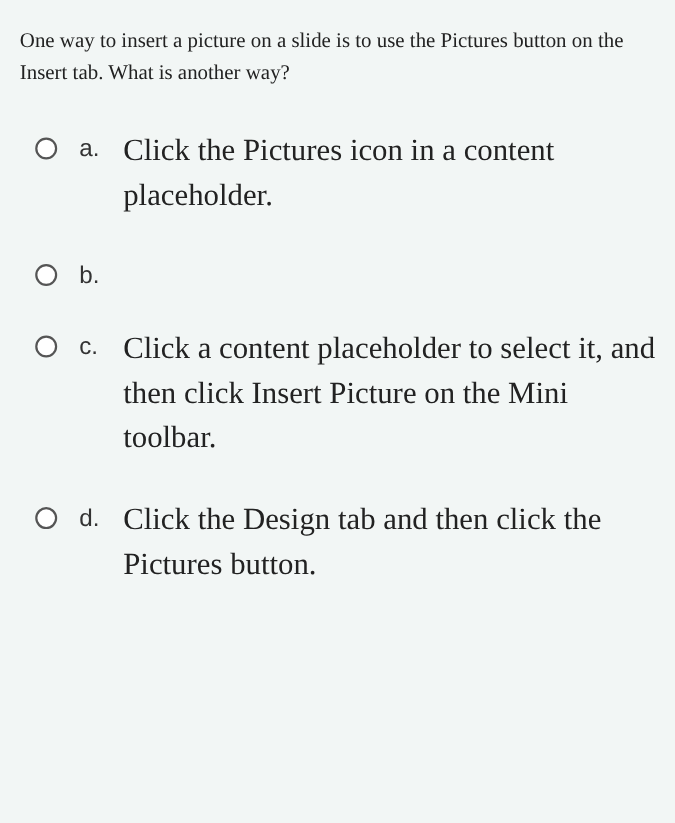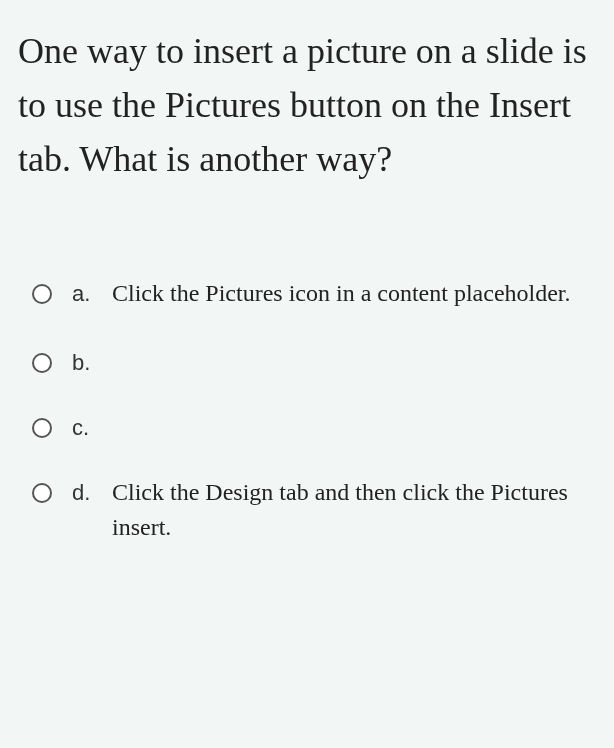--- a/index.html
+++ b/index.html
@@ -9,23 +9,23 @@
     }
     body {
       width: 614px;
       height: 748px;
       background-color: #f2f6f5;
       font-family: Georgia, 'Times New Roman', serif;
       color: #222;
       padding: 24px 18px;
     }
     .question {
-      font-size: 36px;
+      font-size: 19px;
       line-height: 1.5;
-      margin-bottom: 90px;
+      margin-bottom: 36px;
     }
     .options {
       padding-left: 14px;
     }
     .option-row {
       display: flex;
       align-items: flex-start;
       margin-bottom: 34px;
     }
     .radio {
@@ -42,21 +42,21 @@
     .letter {
       font-family: Arial, Helvetica, sans-serif;
       font-size: 22px;
       color: #333;
       width: 32px;
       flex-shrink: 0;
       margin-top: 5px;
       margin-right: 8px;
     }
     .option-text {
-      font-size: 24px;
+      font-size: 28px;
       line-height: 1.45;
       flex: 1;
     }
   </style>
 </head>
 <body>
 
 <div class="question">One way to insert a picture on a slide is to use the Pictures button on the Insert tab. What is another way?</div>
 
 <div class="options">
@@ -68,21 +68,22 @@
   </div>
 
   <div class="option-row">
     <div class="radio"></div>
     <div class="letter">b.</div>
   </div>
 
   <div class="option-row">
     <div class="radio"></div>
     <div class="letter">c.</div>
+    <div class="option-text">Click a content placeholder to select it, and then click Insert Picture on the Mini toolbar.</div>
   </div>
 
   <div class="option-row">
     <div class="radio"></div>
     <div class="letter">d.</div>
-    <div class="option-text">Click the Design tab and then click the Pictures insert.</div>
+    <div class="option-text">Click the Design tab and then click the Pictures button.</div>
   </div>
 
 </div>
 
 </body></html>

